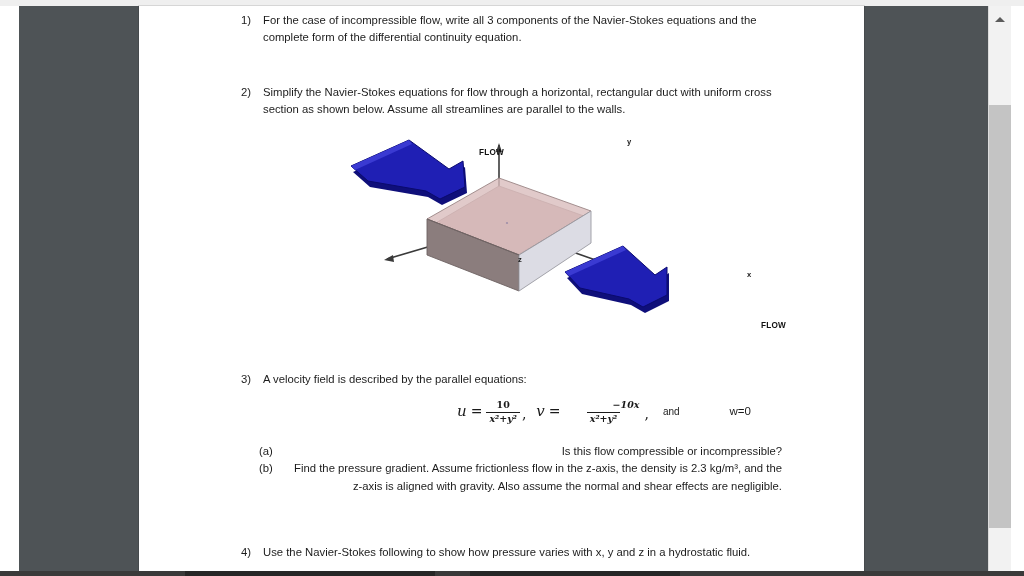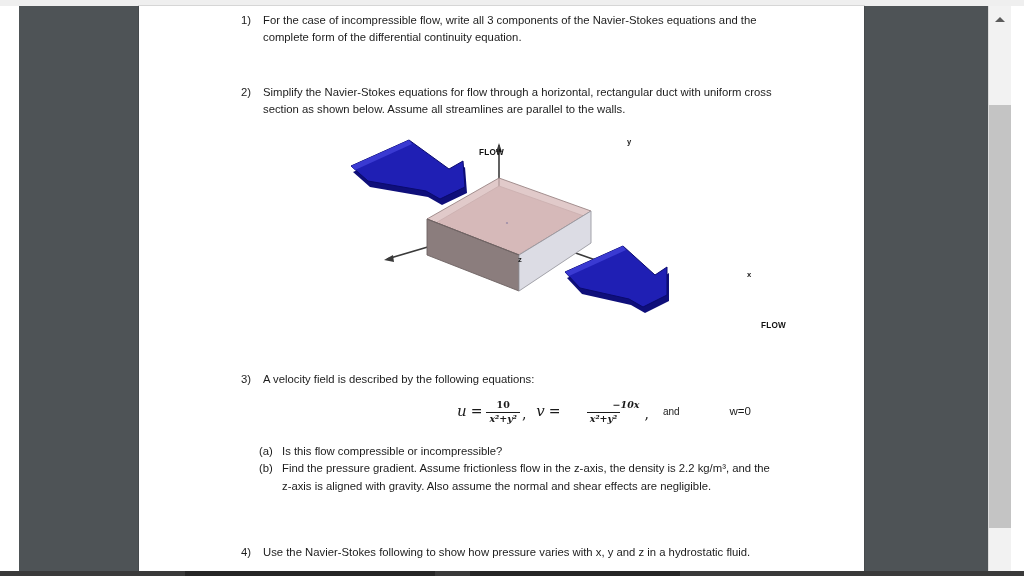--- a/index.html
+++ b/index.html
@@ -142,21 +142,21 @@
     position: absolute;
     display: flex;
     font-size: 11.3px;
     line-height: 17.5px;
     color: #1c1c1c;
   }
   .subnum {
     width: 23px;
     flex: 0 0 23px;
   }
-  .subtext { width: 500px; }
+  .subtext { width: 500px; text-align: right; }
   .q3a { left: 120px; top: 437px; }
   .q3b { left: 120px; top: 454px; }
 
   
   .mathline {
     position: absolute;
     left: 250px; top: 393px;
     width: 430px;
     display: flex;
     align-items: center;
@@ -314,21 +314,21 @@
 
         <span class="flowlabel flow-a">FLOW</span>
         <span class="flowlabel flow-b">FLOW</span>
         <span class="axislabel ax-y">y</span>
         <span class="axislabel ax-x">x</span>
         <span class="axislabel ax-z">z</span>
       </div>
 
       <div class="qitem q3">
         <span class="qnum">3)</span>
-        <span class="qtext">A velocity field is described by the following equations:</span>
+        <span class="qtext">A velocity field is described by the parallel equations:</span>
       </div>
 
       <div class="mathline">
         <span class="mvar">u</span>
         <span class="meq">=</span>
         <span class="frac">
           <span class="num">10</span>
           <span class="den">x²+y²</span>
         </span>
         <span class="comma">,</span>
@@ -344,21 +344,21 @@
         <span class="andtxt">and</span>
         <span class="wzero">w=0</span>
       </div>
 
       <div class="subitem q3a">
         <span class="subnum">(a)</span>
         <span class="subtext">Is this flow compressible or incompressible?</span>
       </div>
       <div class="subitem q3b">
         <span class="subnum">(b)</span>
-        <span class="subtext">Find the pressure gradient. Assume frictionless flow in the z-axis, the density is 2.2 kg/m³, and the z-axis is aligned with gravity. Also assume the normal and shear effects are negligible.</span>
+        <span class="subtext">Find the pressure gradient. Assume frictionless flow in the z-axis, the density is 2.3 kg/m³, and the z-axis is aligned with gravity. Also assume the normal and shear effects are negligible.</span>
       </div>
 
       <div class="qitem q4">
         <span class="qnum">4)</span>
         <span class="qtext">Use the Navier-Stokes following to show how pressure varies with x, y and z in a hydrostatic fluid.</span>
       </div>
 
     </div>
   </div>
 

